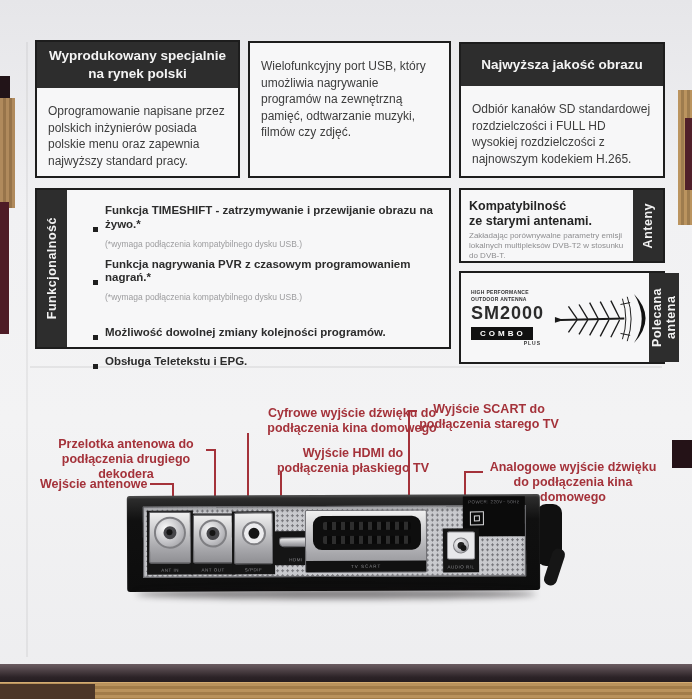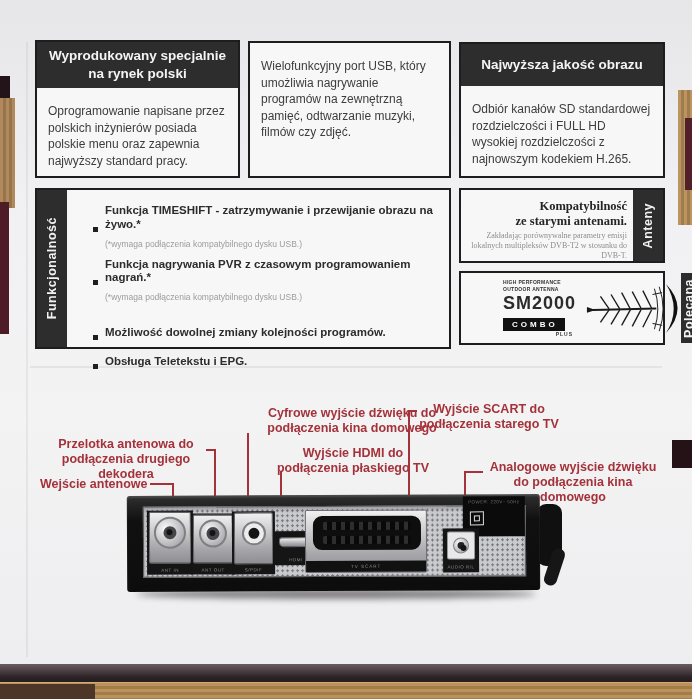--- a/index.html
+++ b/index.html
@@ -45,27 +45,27 @@
   .func-content { flex:1; padding:14px 6px 6px 26px; }
   .feat { display:flex; gap:7px; align-items:flex-end; }
   .bullet { width:5px; height:5px; background:#1f1f1f; margin-top:4px; flex:0 0 5px; }
   .feat-text { font-size:11.5px; font-weight:bold; color:#2c2c2c; line-height:1.2; }
   .feat-note { font-size:8.5px; color:#9c9c9e; margin-left:12px; margin-top:7px; }
   .mb-a { margin-bottom:9px; } .mb-b { margin-bottom:15px;margin-top:24px; }
 
   
   .ant { position:absolute; left:459px; top:188px; width:206px; height:75px;
       background:#f7f7f8; border:2px solid #1d1d1d; display:flex; }
-  .ant-content { flex:1; padding:9px 6px 1px 8px; text-align:right;font-family:Liberation Serif, serif; }
+  .ant-content { flex:1; padding:9px 6px 1px 8px; text-align:left; }
   .ant-title { font-size:12.5px; font-weight:bold; color:#252525; line-height:1.2; }
   .ant-note { font-size:8px; color:#8e8e90; line-height:1.25; margin-top:2px; }
 
   
-  .rec { position:absolute; left:459px; top:271px; width:206px; height:74px;
-      background:#f7f7f8; border:2px solid #1d1d1d; display:flex;padding-left:32px; }
+  .rec { position:absolute; left:459px; top:271px; width:206px; height:93px;
+      background:#f7f7f8; border:2px solid #1d1d1d; display:flex; }
   .rec-content { flex:1; display:flex; align-items:center; padding:4px 0 4px 10px; gap:4px; }
   .brand { width:78px; flex:0 0 78px; }
   .tagline { font-size:5px; letter-spacing:.3px; color:#333; line-height:1.4; font-weight:bold; }
   .model { font-size:18px; font-weight:bold; letter-spacing:1px; color:#2b2b2b; line-height:1.05; margin-top:1px; }
   .series-chip { display:inline-block; background:#111; color:#fff; font-size:8px; font-weight:bold;
       letter-spacing:3px; padding:2px 7px 2px 9px; margin-top:2px; }
   .suffix { font-size:5px; font-weight:bold; color:#333; text-align:right; width:70px; letter-spacing:1px; }
   .ant-svg { flex:1; height:54px; }
 
   

